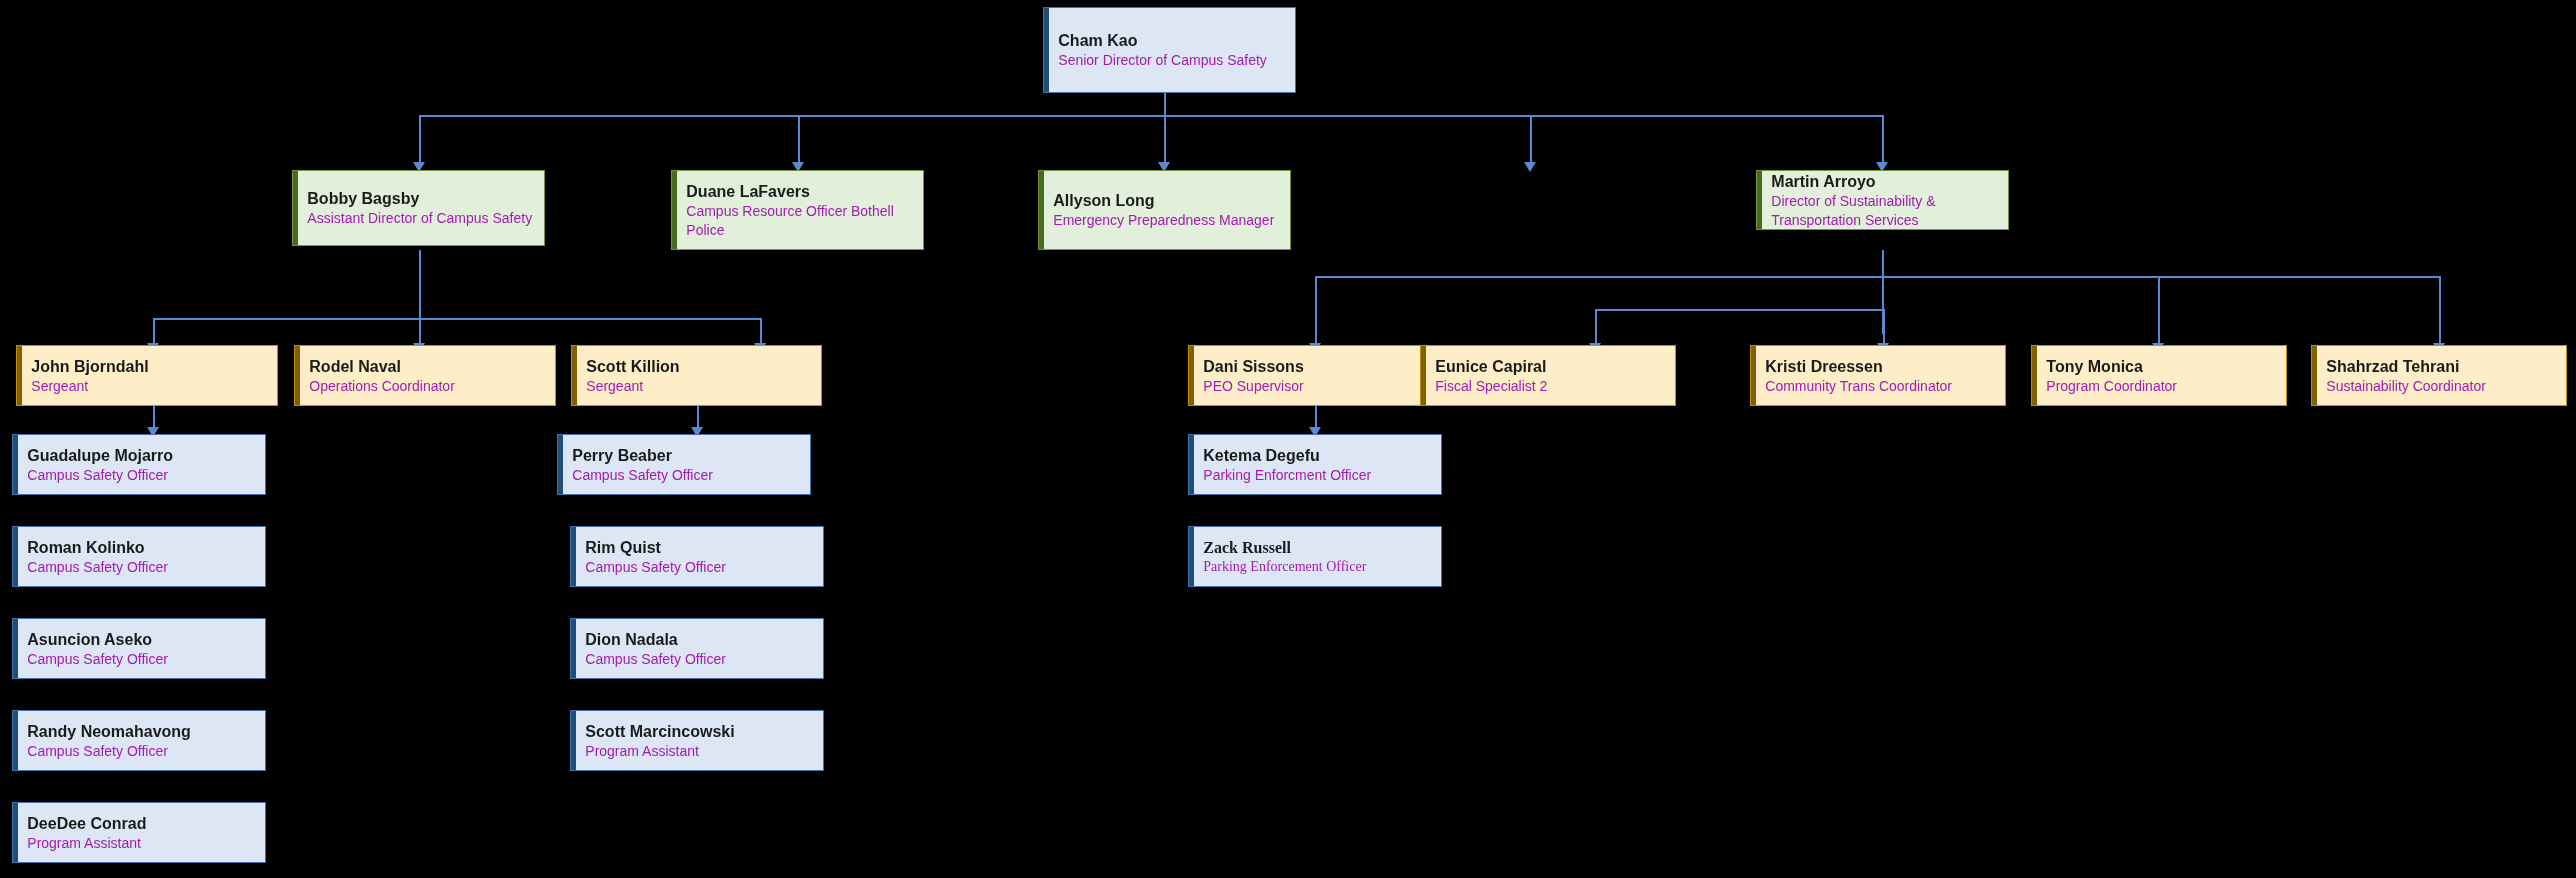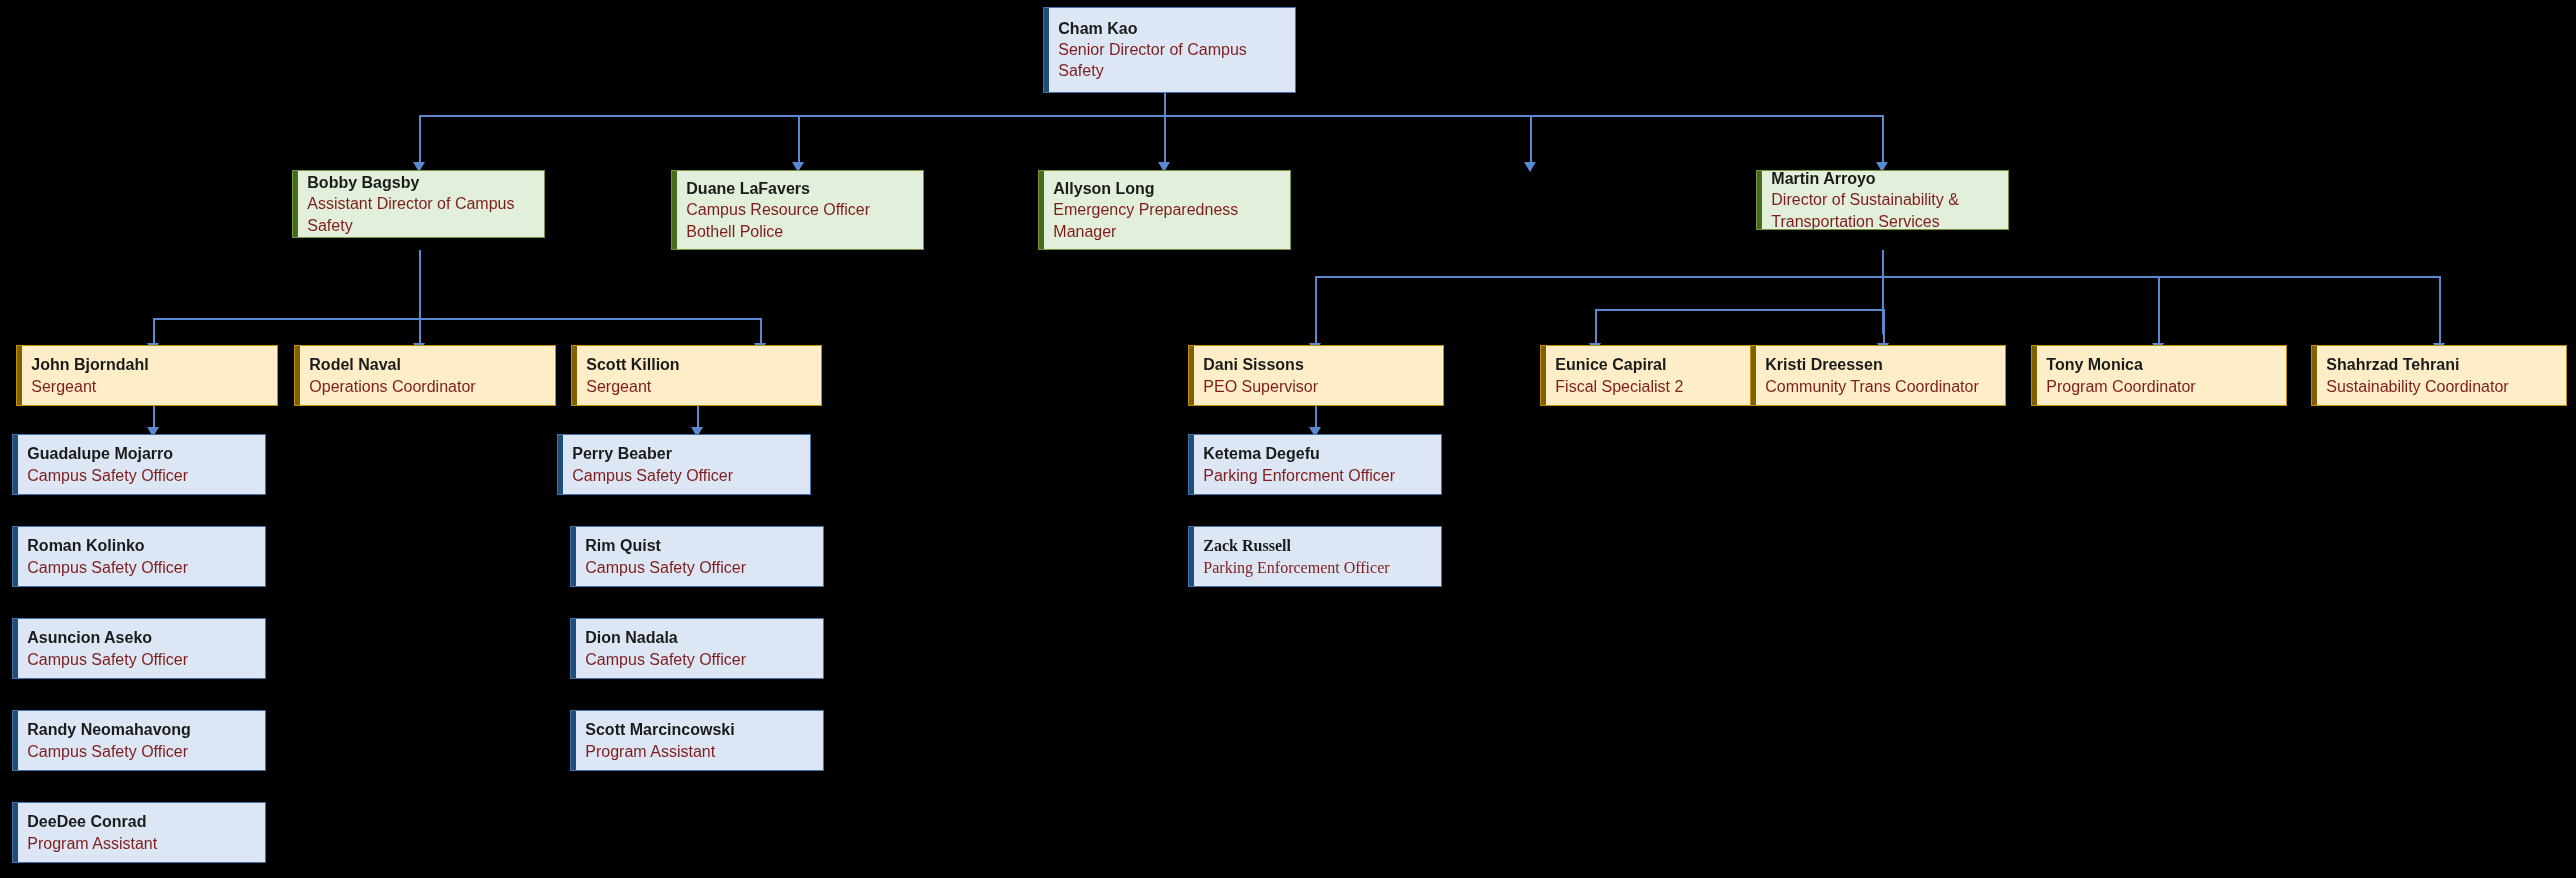--- a/index.html
+++ b/index.html
@@ -53,23 +53,23 @@
     justify-content: center;
   }
   .node .name {
     font-weight: bold;
     font-size: 16px;
     line-height: 1.32;
     color: #1b1b1b;
   }
   .node .title {
     font-weight: normal;
-    font-size: 16px;
+    font-size: 14px;
     line-height: 1.32;
-    color: #7f1d1d;
+    color: #a21caf;
   }
 
   
   .node.blue {
     background: #dce6f4;
     border: 1.2px solid #4472a8;
   }
   .node.blue .accent { width: 5.4px; background: #1f4e79; }
   .node.blue .body { padding-left: 14.3px; padding-right: 8.4px; }
 
@@ -153,21 +153,21 @@
   <div class="arrow" style="left:1309px; top:427px;"></div>
 
   <div class="node blue" style="left:1043px; top:6.6px; width:253px; height:86px;">
     <span class="accent"></span>
     <span class="body">
       <span class="name">Cham Kao</span>
       <span class="title">Senior Director of Campus Safety</span>
     </span>
   </div>
 
-  <div class="node green" style="left:292px; top:170px; width:253px; height:68px;">
+  <div class="node green" style="left:292px; top:170px; width:253px; height:76px;">
     <span class="accent"></span>
     <span class="body">
       <span class="name">Bobby Bagsby</span>
       <span class="title">Assistant Director of Campus Safety</span>
     </span>
   </div>
 
   <div class="node green" style="left:671px; top:170px; width:253px; height:80px;">
     <span class="accent"></span>
     <span class="body">
@@ -218,21 +218,21 @@
   </div>
 
   <div class="node yellow" style="left:1188px; top:345px; width:256px; height:61px;">
     <span class="accent"></span>
     <span class="body">
       <span class="name">Dani Sissons</span>
       <span class="title">PEO Supervisor</span>
     </span>
   </div>
 
-  <div class="node yellow" style="left:1540px; top:345px; width:256px; height:61px;">
+  <div class="node yellow" style="left:1420px; top:345px; width:256px; height:61px;">
     <span class="accent"></span>
     <span class="body">
       <span class="name">Eunice Capiral</span>
       <span class="title">Fiscal Specialist 2</span>
     </span>
   </div>
 
   <div class="node yellow" style="left:1750px; top:345px; width:256px; height:61px;">
     <span class="accent"></span>
     <span class="body">

